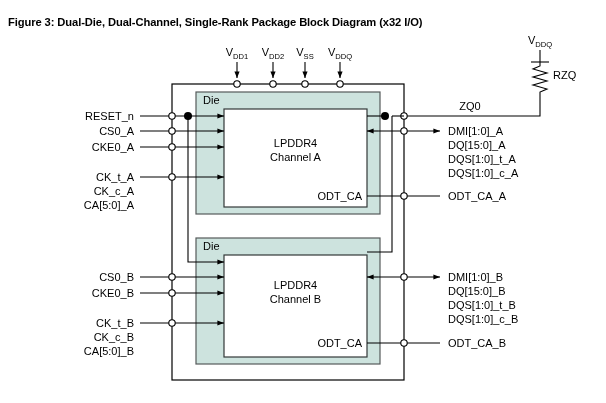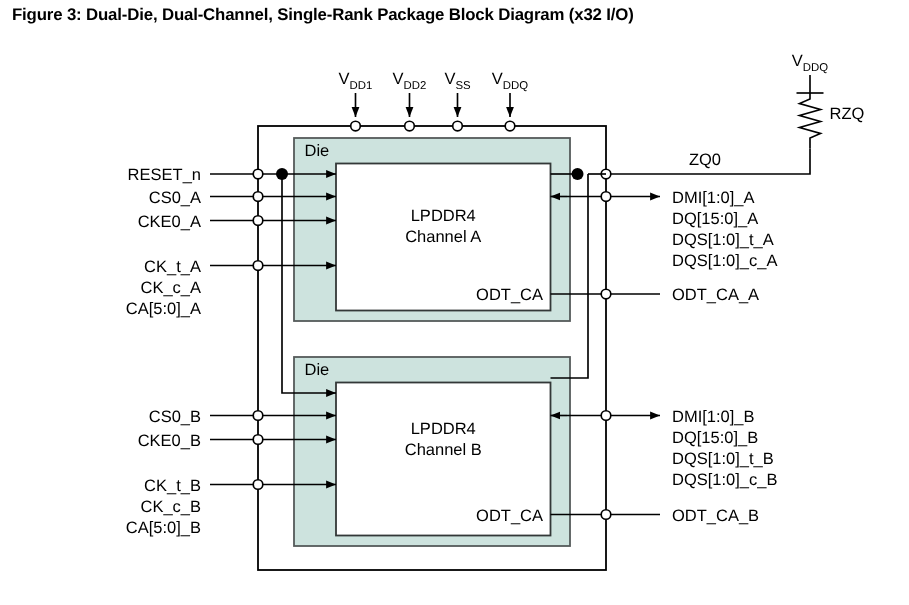--- a/index.html
+++ b/index.html
@@ -11,21 +11,21 @@
     width: 606px;
     height: 403px;
     font-family: "Liberation Sans", sans-serif;
     color: #000000;
     overflow: hidden;
     position: relative;
   }
   #figure-title {
     position: absolute;
     left: 8px;
-    top: 4px;
+    top: 16px;
     font-size: 11.2px;
     font-weight: bold;
     letter-spacing: -0.1px;
     white-space: nowrap;
   }
   #diagram {
     position: absolute;
     left: 0;
     top: 0;
   }

